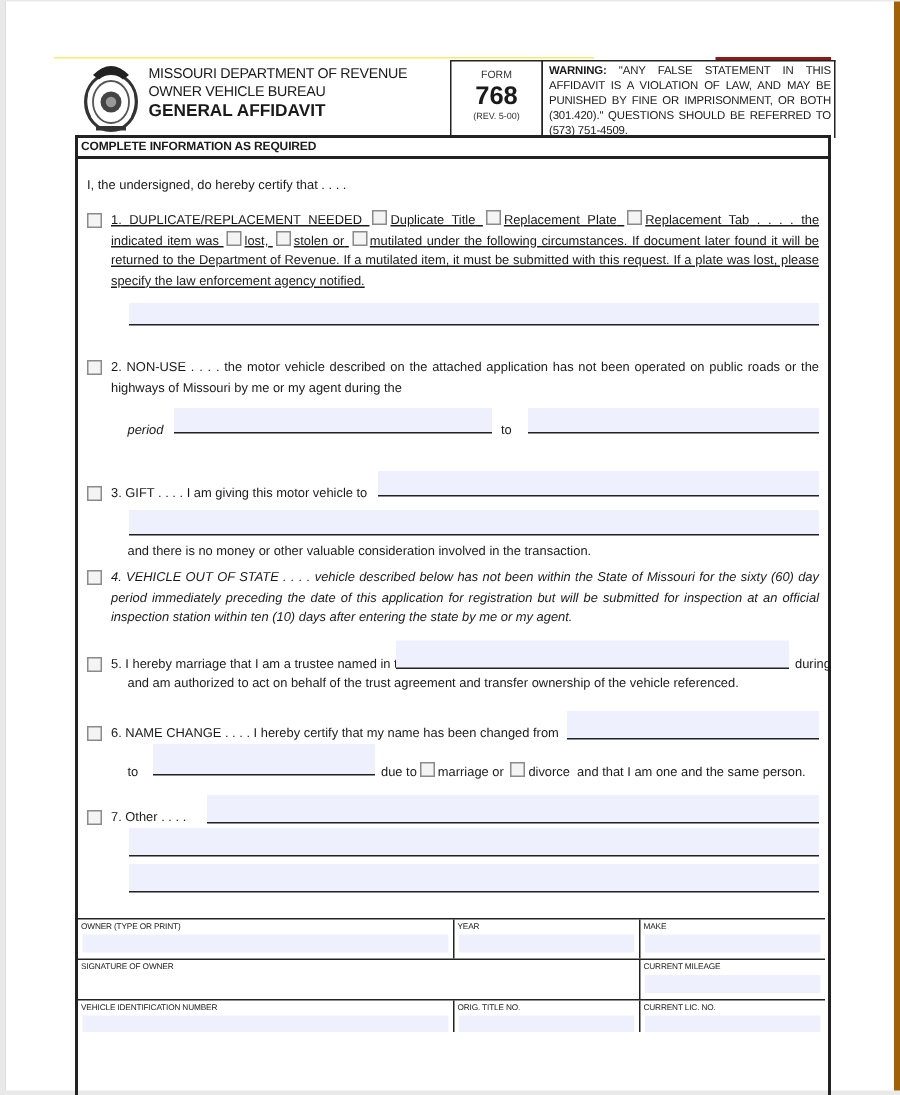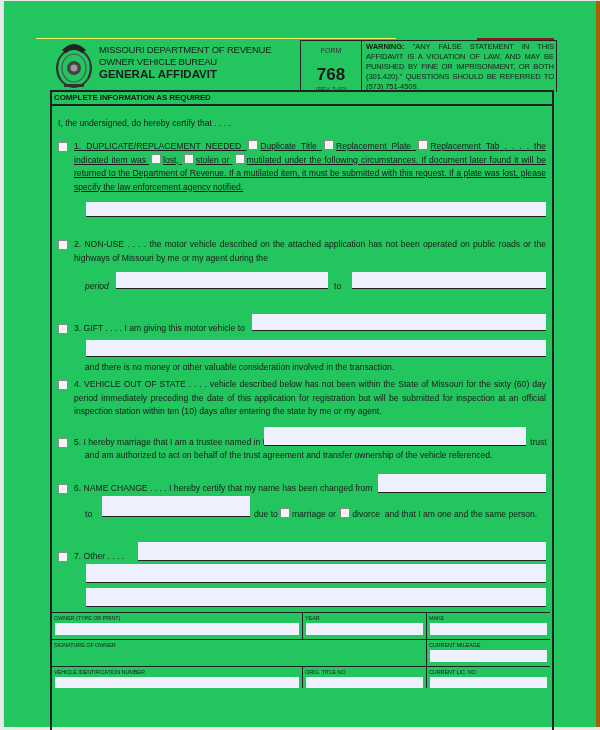--- a/index.html
+++ b/index.html
@@ -5,36 +5,36 @@
   html, body { margin: 0; padding: 0; }
   body {
     width: 600px; height: 730px; overflow: hidden;
     background: #e9e9e9;
     font-family: "Liberation Sans", sans-serif;
     color: #1a1a1a;
     position: relative;
   }
   .page {
     position: absolute; left: 3px; top: 1px; width: 592px; height: 726px;
-    background: #22c55e;
+    background: #ffffff;
     border-left: 1px solid #dcdcdc; border-right: 5px solid #a16207;
   }
   .topline-yellow { position: absolute; left: 32px; top: 37px; width: 360px; height: 1px; background: #f3ee6a; }
   .topline-red { position: absolute; left: 473px; top: 37px; width: 77px; height: 2px; background: #8b1a1a; }
 
   .header { position: absolute; left: 44px; top: 39px; width: 505px; height: 50px; }
   .seal { position: absolute; left: 6px; top: 0px; width: 40px; height: 50px; }
   .dept { position: absolute; left: 51px; top: 4px; font-size: 9.5px; line-height: 12px; letter-spacing: -0.2px; }
   .dept .title { font-weight: bold; font-size: 11.5px; letter-spacing: 0; }
   .formbox {
     position: absolute; left: 252px; top: 0; width: 60px; height: 50px;
     border: 1px solid #222; border-bottom: none; text-align: center;
   }
   .formbox .lbl { font-size: 7px; margin-top: 6px; color: #333; }
-  .formbox .num { font-size: 17px; font-weight: bold; line-height: 18px; margin-top: 12px; }
+  .formbox .num { font-size: 17px; font-weight: bold; line-height: 18px; margin-top: 1px; }
   .formbox .rev { font-size: 6px; color: #333; margin-top: 2px; }
   .warning {
     position: absolute; left: 313px; top: 0; width: 188px; height: 50px;
     border: 1px solid #222; border-bottom: none;
     font-size: 7.6px; line-height: 10px; padding: 1px 2px 0 4px; text-align: justify;
     letter-spacing: -0.1px;
   }
   .warning b { font-weight: bold; }
 
   .main {
@@ -144,54 +144,54 @@
         <span>3.</span>
         <span>GIFT . . . . I am giving this motor vehicle to</span>
       </div>
       <div class="field" style="left:200px;top:-8px;width:294px;height:16px;"></div>
       <div class="field" style="left:34px;top:18px;width:460px;height:16px;"></div>
       <span style="position:absolute;left:33px;top:39px;">and there is no money or other valuable consideration involved in the transaction.</span>
     </div>
 
     <div class="item" style="top:286px;height:44px;">
       <span class="cb lead-cb"></span>
-      <div class="body" style="top:0;">
+      <div class="body" style="top:0;font-style:italic;">
         <span>4.</span>
         <span>VEHICLE OUT OF STATE . . . . vehicle described below has not been within the State of Missouri for the sixty (60) day period immediately preceding the date of this application for registration but will be submitted for inspection at an official inspection station within ten (10) days after entering the state by me or my agent.</span>
       </div>
     </div>
 
     <div class="item" style="top:344px;height:30px;">
       <span class="cb lead-cb"></span>
       <div class="body" style="top:0;">
         <span>5.</span>
         <span>I hereby marriage that I am a trustee named in the</span>
       </div>
       <div class="field" style="left:212px;top:-9px;width:262px;height:18px;"></div>
-      <span style="position:absolute;left:478px;top:0;">trust</span>
+      <span style="position:absolute;left:478px;top:0;">during</span>
       <span style="position:absolute;left:33px;top:13px;">and am authorized to act on behalf of the trust agreement and transfer ownership of the vehicle referenced.</span>
     </div>
 
     <div class="item" style="top:390px;height:40px;">
       <span class="cb lead-cb"></span>
       <div class="body" style="top:0;">
         <span>6.</span>
         <span>NAME CHANGE . . . . I hereby certify that my name has been changed from</span>
       </div>
       <div class="field" style="left:326px;top:-8px;width:168px;height:18px;"></div>
       <span style="position:absolute;left:33px;top:26px;">to</span>
       <div class="field" style="left:50px;top:14px;width:148px;height:20px;"></div>
       <span style="position:absolute;left:202px;top:26px;white-space:nowrap;">
         <span>due to</span><span class="cb"></span><span>marriage or</span>
         <span class="cb"></span><span>divorce</span>
         &nbsp;<span>and that I am one and the same person.</span>
       </span>
     </div>
 
-    <div class="item" style="top:458px;height:70px;">
+    <div class="item" style="top:446px;height:70px;">
       <span class="cb lead-cb"></span>
       <div class="body" style="top:0;">
         <span>7.</span>
         <span>Other . . . .</span>
       </div>
       <div class="field" style="left:86px;top:-8px;width:408px;height:18px;"></div>
       <div class="field" style="left:34px;top:14px;width:460px;height:18px;"></div>
       <div class="field" style="left:34px;top:38px;width:460px;height:18px;"></div>
     </div>
 

